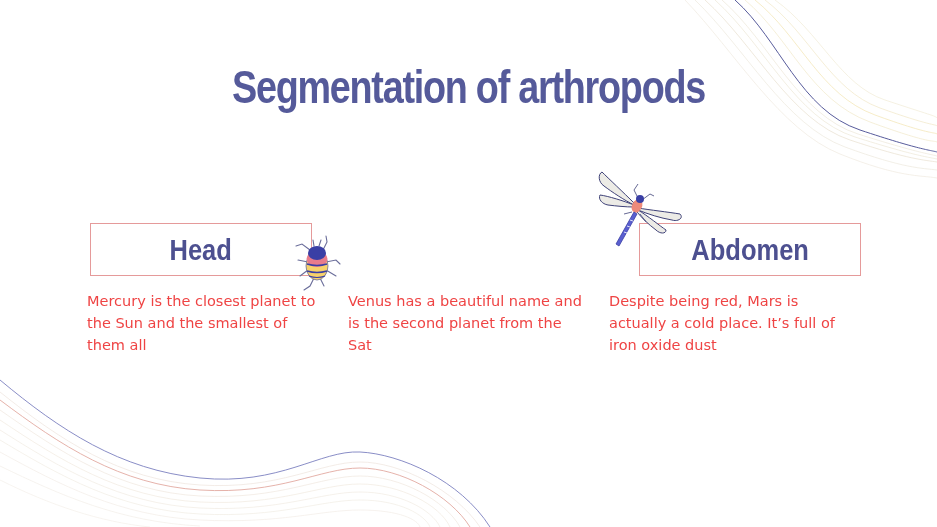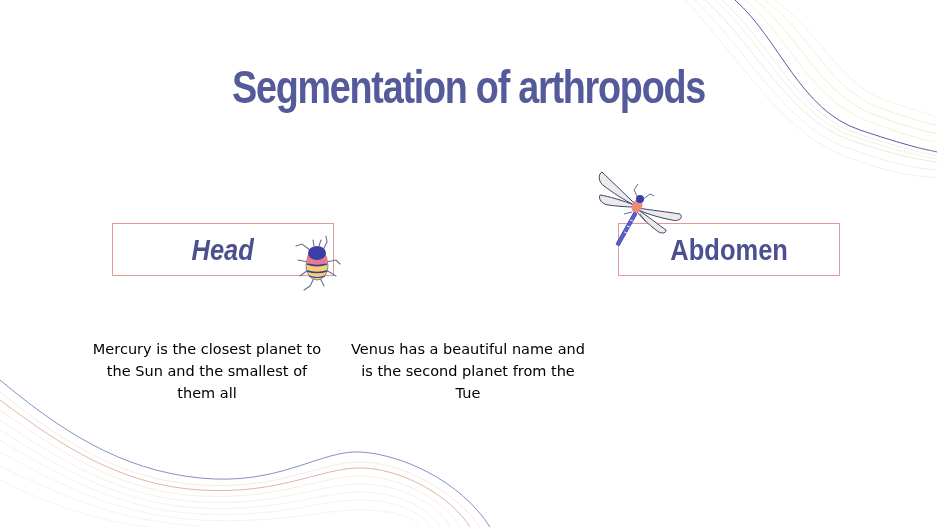--- a/index.html
+++ b/index.html
@@ -4,21 +4,21 @@
 <style>
   html, body { margin:0; padding:0; }
   body { width:937px; height:527px; overflow:hidden; background:#ffffff; position:relative; font-family:"Liberation Sans", sans-serif; }
   .slide { position:absolute; left:0; top:0; width:817px; height:527px; background:#ffffff; }
   .deco { position:absolute; left:0; top:0; width:937px; height:527px; pointer-events:none; }
   .title { position:absolute; left:0; width:937px; top:60px; text-align:center; font-family:"Liberation Sans", sans-serif; font-weight:bold; font-size:46px; color:#555a9a; letter-spacing:-1.5px; transform:scaleX(0.82); transform-origin:center; }
   .box { position:absolute; top:223px; width:222px; height:53px; box-sizing:border-box; background:#ffffff; display:flex; align-items:center; justify-content:center; }
   .box span { font-family:"Liberation Sans", sans-serif; font-weight:bold; font-size:30px; color:#4d5090; transform:scaleX(0.85); display:inline-block; }
   .box.red { border:1.5px solid #e59a9a; }
   .box.blue { border:1.5px solid #7b80c9; }
-  .desc { position:absolute; top:290px; width:240px; text-align:center; font-family:"DejaVu Sans", sans-serif; font-size:14.5px; line-height:22px; color:#000000;margin-top:48px; }
+  .desc { position:absolute; top:290px; width:240px; text-align:left; font-family:"DejaVu Sans", sans-serif; font-size:14.5px; line-height:22px; color:#ef4444; }
   .insect { position:absolute; }
 </style>
 </head>
 <body>
 
 <div class="slide">
 
   <svg class="deco" viewBox="0 0 937 527" xmlns="http://www.w3.org/2000/svg">
     <g fill="none" stroke-width="0.7">
 
@@ -41,30 +41,31 @@
       <path d="M0 430 C60 468, 120 504, 200 508 S 320 492, 360 492 S 432 510, 440 527" stroke="#f1ebe2"></path>
       <path d="M0 440 C60 476, 120 510, 200 514 S 320 500, 360 500 S 425 515, 430 527" stroke="#f1ece4"></path>
       <path d="M0 452 C60 485, 120 516, 200 520 S 320 510, 360 510 S 418 520, 420 527" stroke="#f2ede6"></path>
       <path d="M0 466 C60 495, 120 522, 200 526" stroke="#f2eee8"></path>
       <path d="M0 480 C50 505, 100 522, 150 527" stroke="#f3efea"></path>
     </g>
   </svg>
 
   <div class="title">Segmentation of arthropods</div>
 
-  <div class="box red" style="left:112px;font-style:italic;">
+  <div class="box red" style="left:90px;">
     <span>Head</span>
   </div>
   <div class="desc" style="left:87px;">Mercury is the closest planet to the Sun and the smallest of them all</div>
 
-  <div class="desc" style="left:348px;">Venus has a beautiful name and is the second planet from the Tue</div>
+  <div class="desc" style="left:348px;">Venus has a beautiful name and is the second planet from the Sat</div>
 
-  <div class="box red" style="left:618px;">
+  <div class="box red" style="left:639px;">
     <span>Abdomen</span>
   </div>
+  <div class="desc" style="left:609px;">Despite being red, Mars is actually a cold place. It’s full of iron oxide dust</div>
 
   <svg class="insect" style="left:290px; top:234px;" width="55" height="58" viewBox="0 0 55 58" xmlns="http://www.w3.org/2000/svg">
     <g stroke="#6a6d9a" stroke-width="1.1" fill="none" stroke-linecap="round">
       <path d="M20 16 L12 10 L6 12"></path>
       <path d="M33 16 L37 8 L36 2"></path>
       <path d="M18 28 L8 26"></path>
       <path d="M18 36 L10 42"></path>
       <path d="M36 28 L46 26 L50 30"></path>
       <path d="M36 36 L46 42"></path>
       <path d="M24 44 L20 52 L14 56"></path>

